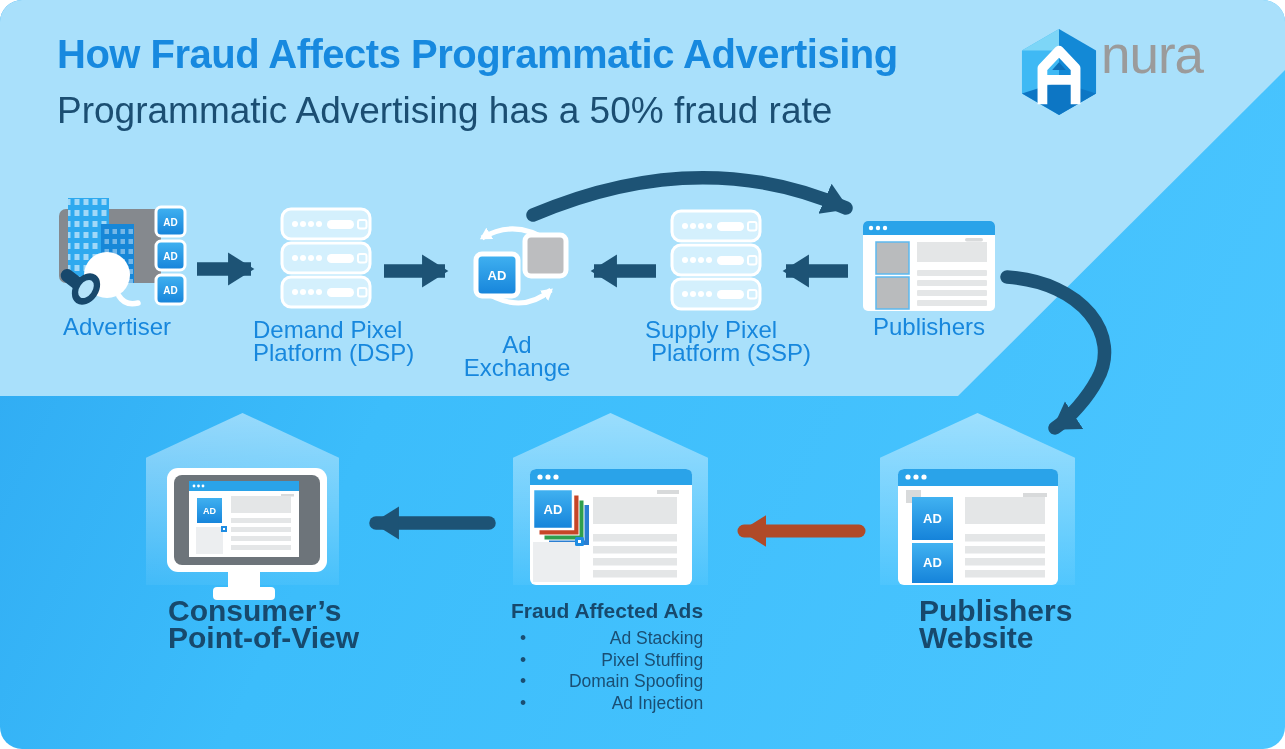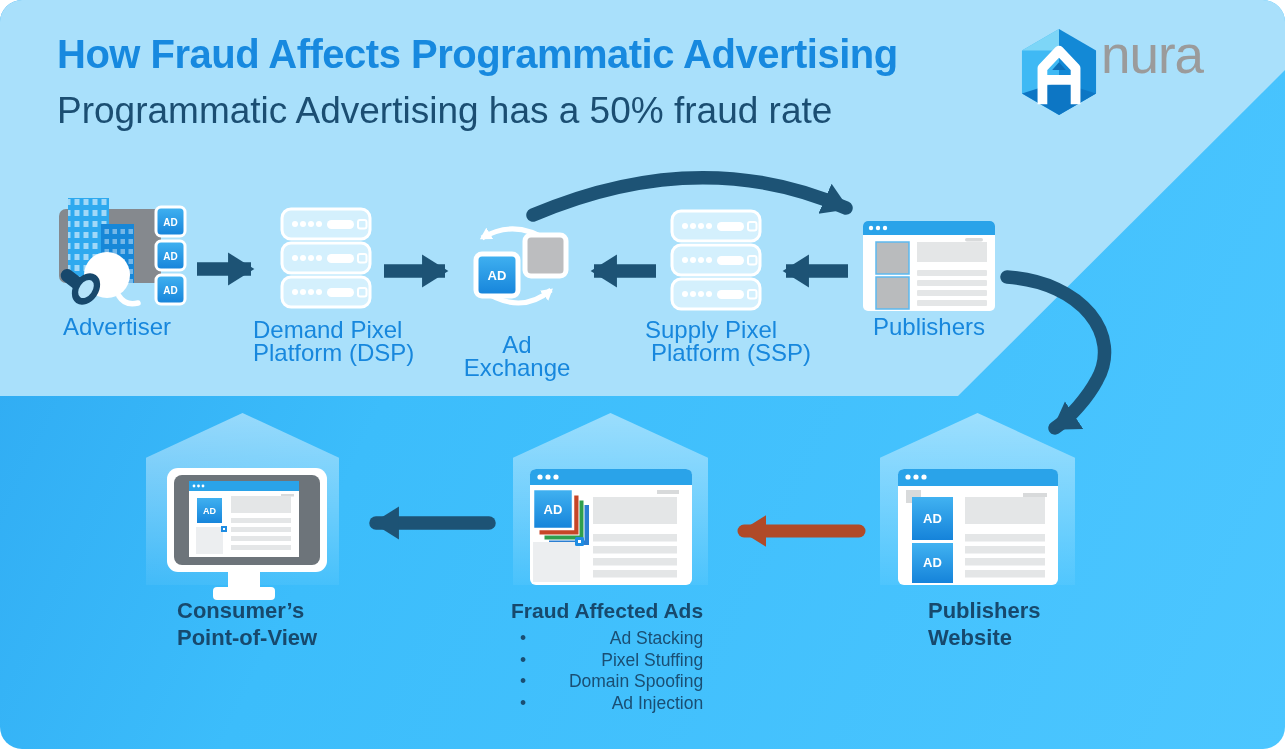--- a/index.html
+++ b/index.html
@@ -31,21 +31,21 @@
   .logo{left:1020px;top:28px;display:flex;align-items:flex-start;}
   .logo .wordmark{
     font-size:53px;font-weight:500;color:#9b9b9b;
     letter-spacing:-1px;line-height:50px;margin-left:3px;margin-top:2px;
   }
   .top-label{
     font-size:24px;font-weight:normal;color:#1787dd;line-height:23px;
   }
   .top-label.center{text-align:center;}
   .bottom-label{
-    font-size:22px;font-weight:bold;color:#17496d;line-height:27px;margin-left:9px;
+    font-size:30px;font-weight:bold;color:#17496d;line-height:27px;
   }
   .fraud-title{font-size:21px;font-weight:bold;color:#17496d;}
   ul.fraud-list{
     margin:0;padding:0;list-style:none;
     font-size:17.5px;font-weight:500;color:#1a4e73;line-height:21.5px;
   }
   ul.fraud-list li{position:relative;padding-left:28px;text-align:right;}
   ul.fraud-list li::before{content:"\2022";position:absolute;left:9px;}
   .house{
     width:195px;height:172px;

